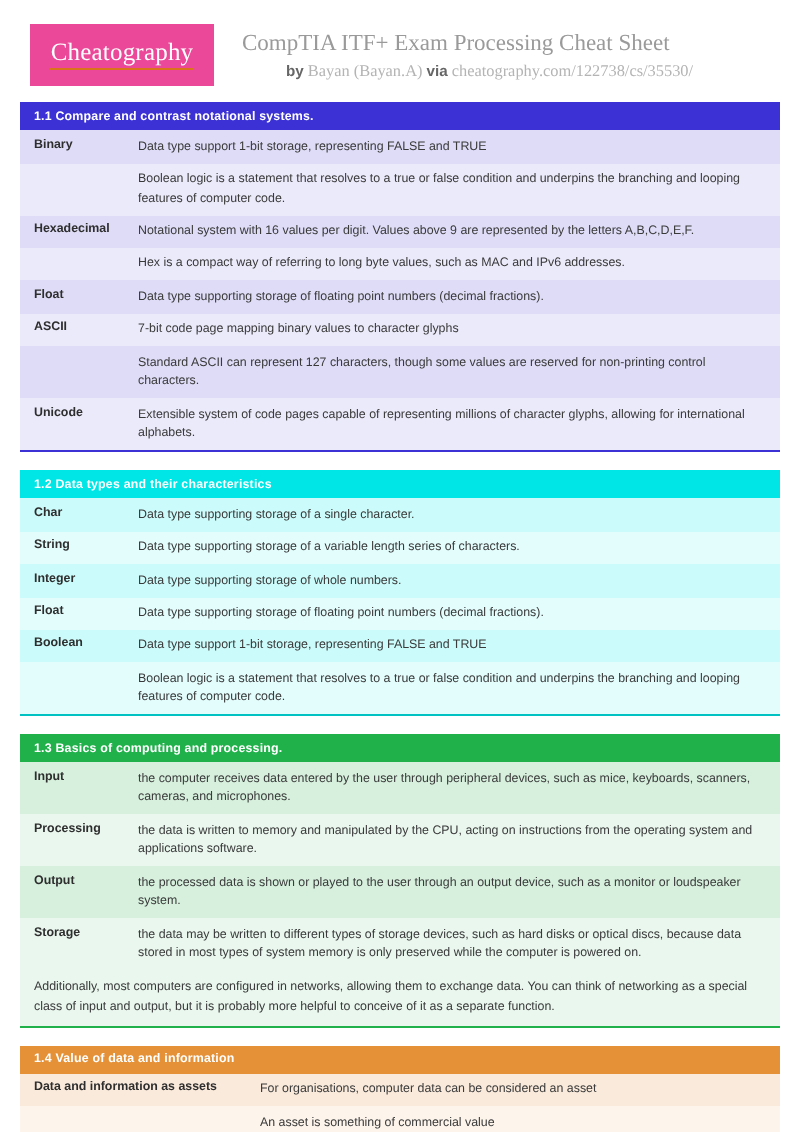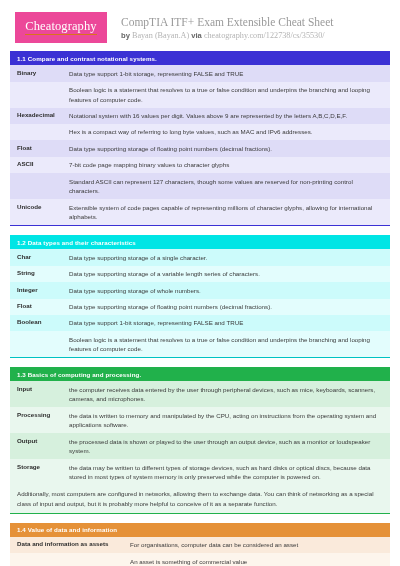--- a/index.html
+++ b/index.html
@@ -24,21 +24,21 @@
     font-size: 12.5px; color: #ffffff; letter-spacing: .1px;
     border-bottom: 1.6px solid #d9741a; padding-bottom: 1px; line-height: 1;
   }
   .titles { padding-top: 3px; }
   .doc-title {
     font-family: "Liberation Serif", serif;
     font-size: 11.5px; color: #9a9a9a; line-height: 1.25; font-weight: 400;
   }
   .byline {
     font-family: "Liberation Serif", serif;
-    font-size: 8.2px; color: #b4b4b4; margin-top: 2px; line-height: 1.3;
+    font-size: 8.2px; color: #b4b4b4; margin-top: 2px; line-height: 1.3; margin-left: 22px;
   }
   .byline .lbl { color: #666; font-weight: 700; font-family: "Liberation Sans", sans-serif; font-size: 7.6px;}
 
   
   .sect { margin-bottom: 9px; }
   .sect-head {
     font-size: 6.2px; font-weight: 700; color: #ffffff;
     padding: 3.6px 0 3.6px 7px; letter-spacing: .1px;
   }
   .rows { border-bottom: 1.3px solid #555; }
@@ -84,21 +84,21 @@
 </head>
 <body>
 
 <div class="page">
 
   <div class="header">
     <div class="logo-box">
       <span class="logo-text">Cheatography</span>
     </div>
     <div class="titles">
-      <div class="doc-title">CompTIA ITF+ Exam Extensible Cheat Sheet</div>
+      <div class="doc-title">CompTIA ITF+ Exam Processing Cheat Sheet</div>
       <div class="byline">
         <span class="lbl">by</span>
         <span>Bayan (Bayan.A)</span>
         <span class="lbl">via</span>
         <span>cheatography.com/122738/cs/35530/</span>
       </div>
     </div>
   </div>
 
   <div id="sections">

